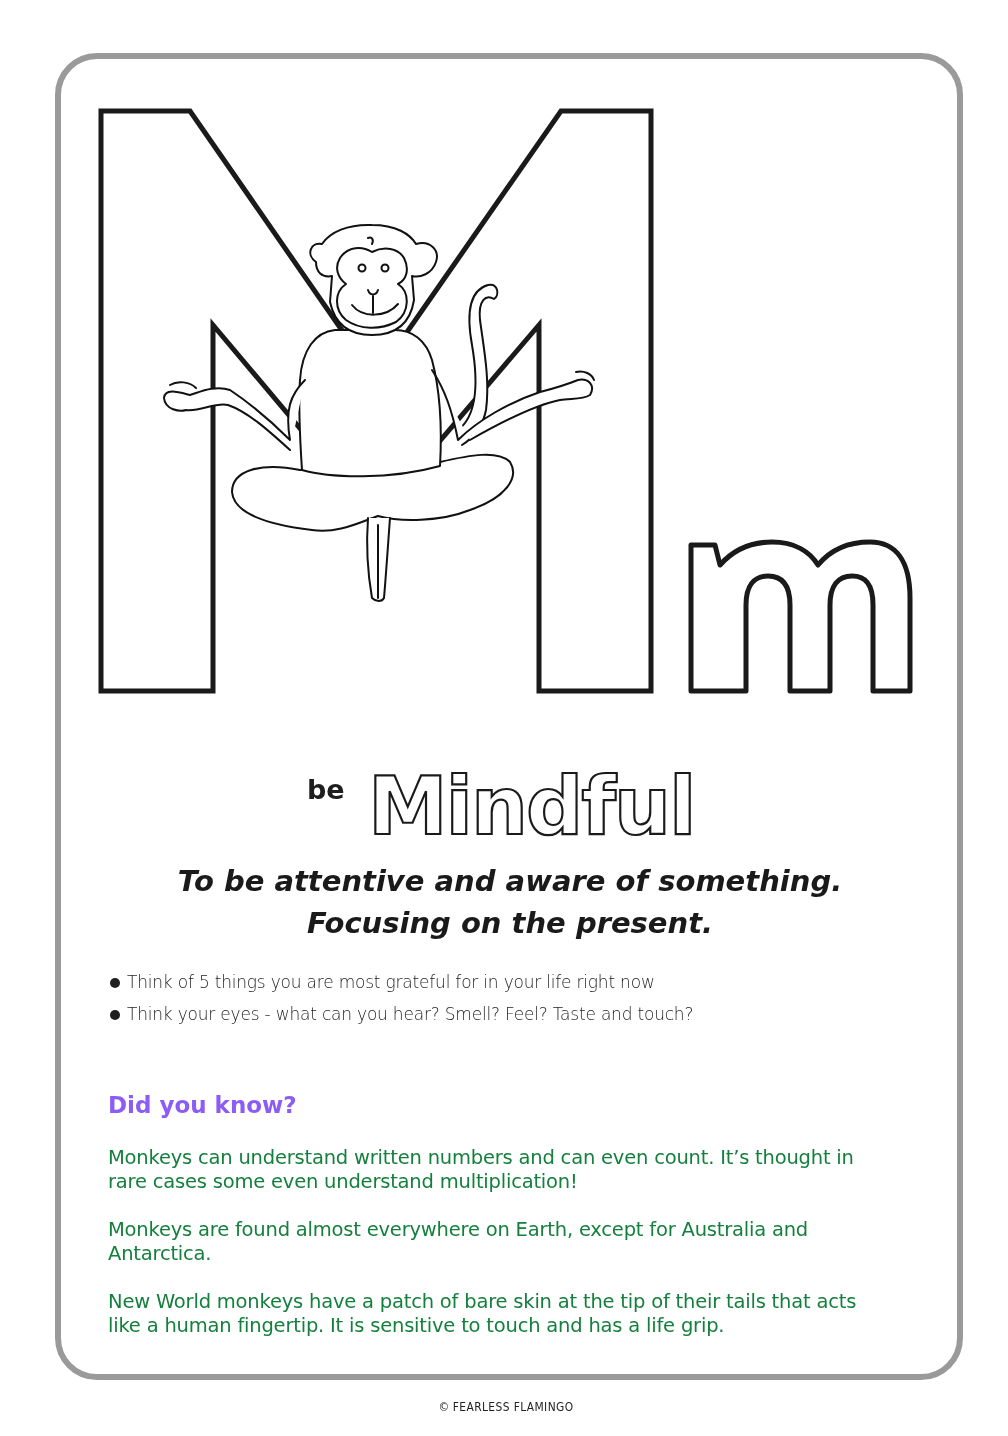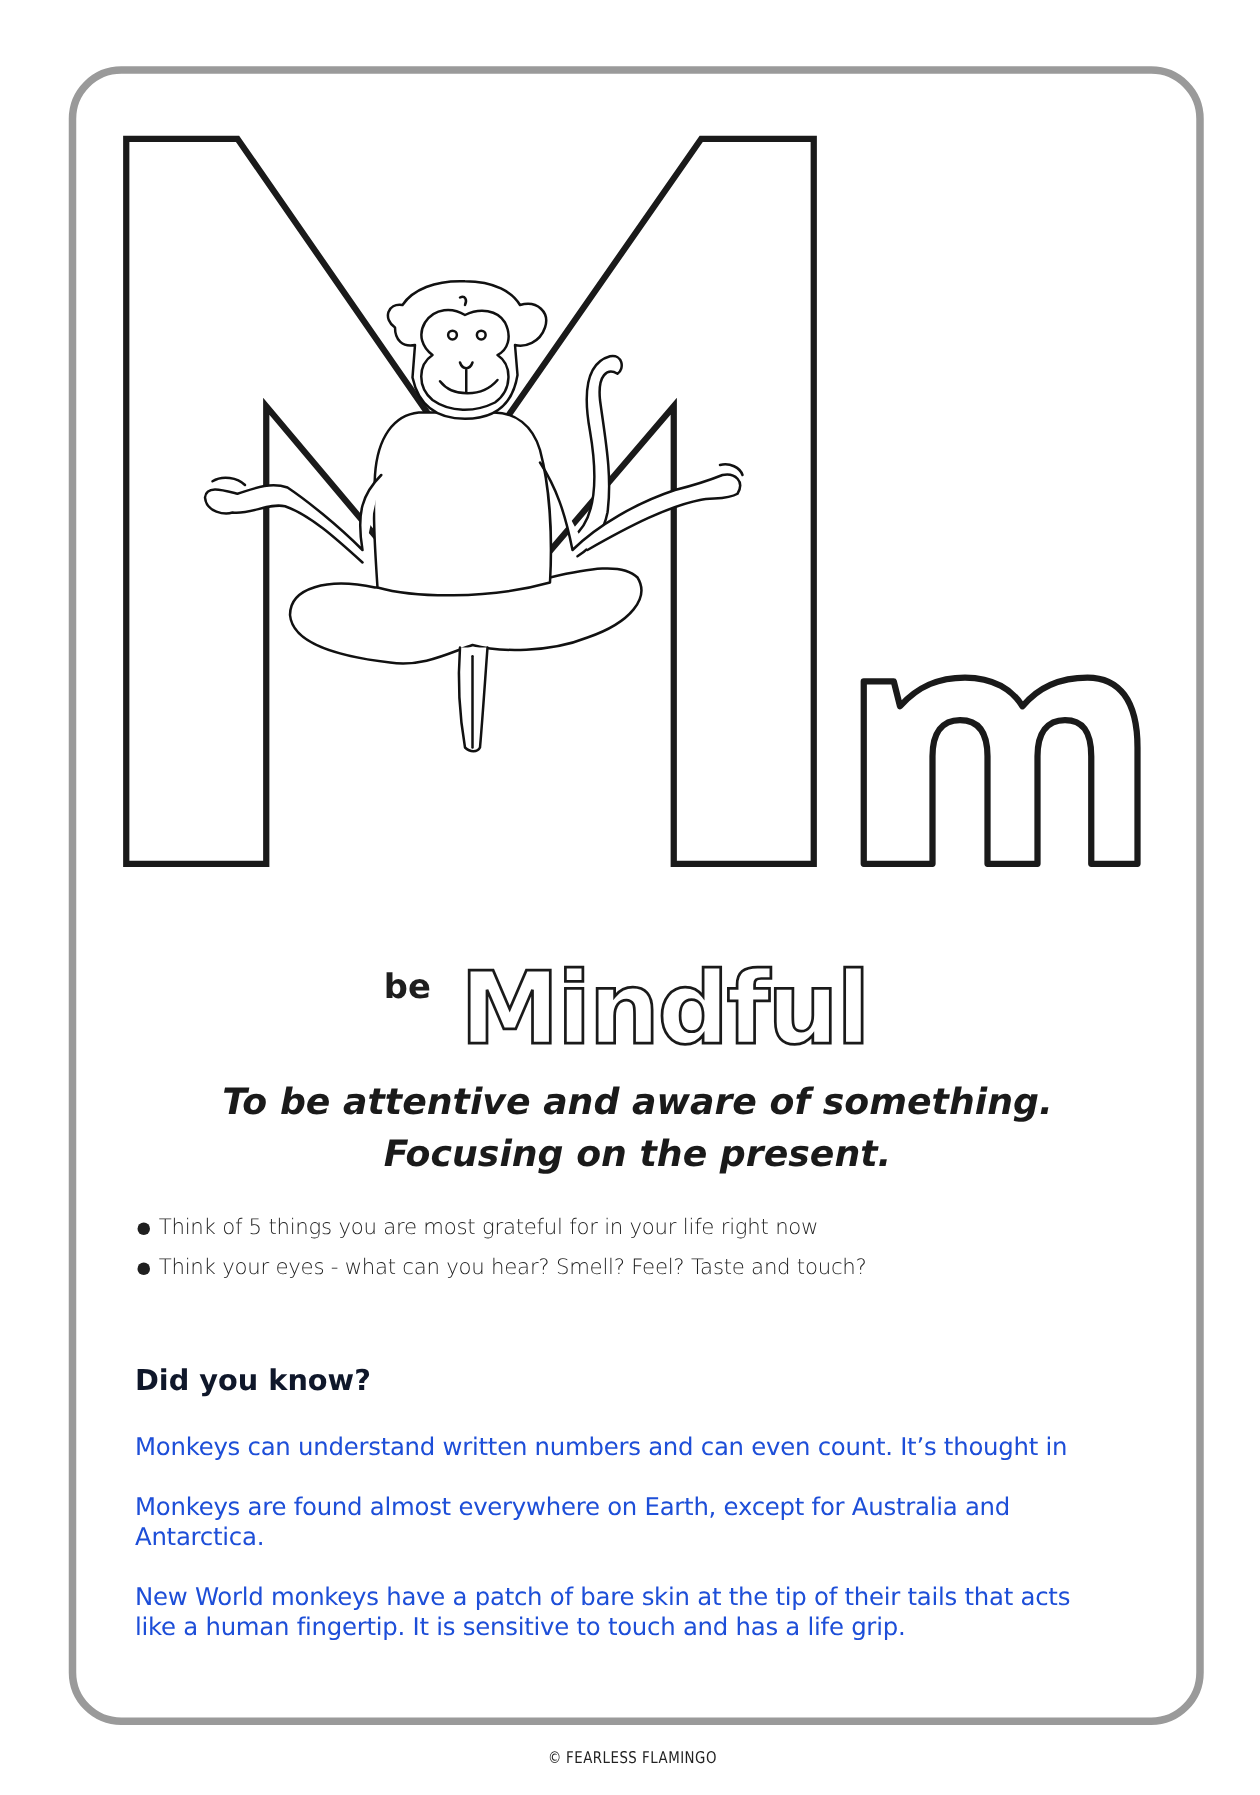--- a/index.html
+++ b/index.html
@@ -13,23 +13,23 @@
           font-weight: bold; font-size: 27px; color: #1e1e1e; letter-spacing: 0px; }
     .mindful-svg { position: absolute; left: 368px; top: 0; width: 330px; height: 104px; }
     .definition { position: absolute; left: 0; top: 860px; width: 1020px; text-align: center;
                   font-family: "DejaVu Sans", sans-serif; font-weight: bold; font-style: italic;
                   font-size: 29px; line-height: 42px; color: #1a1a1a; }
     .bullets { position: absolute; left: 109px; top: 966px; margin: 0; padding: 0; list-style: none;
                font-family: "DejaVu Sans", sans-serif; font-size: 17px; line-height: 32px; color: #1f1f1f; font-weight: 300; }
     .bullets li { position: relative; padding-left: 18px; white-space: nowrap; letter-spacing: -0.2px; }
     .bullets li .dot { position: absolute; left: 1px; top: 12px; width: 10px; height: 10px; border-radius: 50%; background: #1f1f1f; }
     .dyk-title { position: absolute; left: 108px; top: 1092px; font-family: "DejaVu Sans", sans-serif;
-                 font-weight: bold; font-size: 23px; color: #0f172a; }
+                 font-weight: bold; font-size: 23px; color: #8b5cf6; }
     .facts { position: absolute; left: 108px; top: 1146px; width: 810px; }
-    .fact { font-family: "DejaVu Sans", sans-serif; font-size: 19.5px; line-height: 24px; color: #1d4ed8;
+    .fact { font-family: "DejaVu Sans", sans-serif; font-size: 19.5px; line-height: 24px; color: #15803d;
             margin: 0 0 24px 0; letter-spacing: -0.2px; }
     .footer { position: absolute; left: 0; top: 1399px; width: 1012px; text-align: center;
               font-family: "DejaVu Sans", sans-serif; font-size: 13px; letter-spacing: 0.5px; color: #222;
               transform: scaleX(0.82); }
     .footer .copy { font-size: 13px; margin-right: 4px; }
   </style>
 </head>
 <body>
 
 <div class="frame"></div>
@@ -91,20 +91,21 @@
 <ul class="bullets">
   <li><span class="dot"></span><span>Think of 5 things you are most grateful for in your life right now</span></li>
   <li><span class="dot"></span><span>Think your eyes - what can you hear? Smell? Feel? Taste and touch?</span></li>
 </ul>
 
 <div class="dyk-title">Did you know?</div>
 
 <div class="facts">
   <p class="fact">
     <span>Monkeys can understand written numbers and can even count. It’s thought in</span><br>
+    <span>rare cases some even understand multiplication!</span>
   </p>
   <p class="fact">
     <span>Monkeys are found almost everywhere on Earth, except for Australia and</span><br>
     <span>Antarctica.</span>
   </p>
   <p class="fact">
     <span>New World monkeys have a patch of bare skin at the tip of their tails that acts</span><br>
     <span>like a human fingertip. It is sensitive to touch and has a life grip.</span>
   </p>
 </div>

